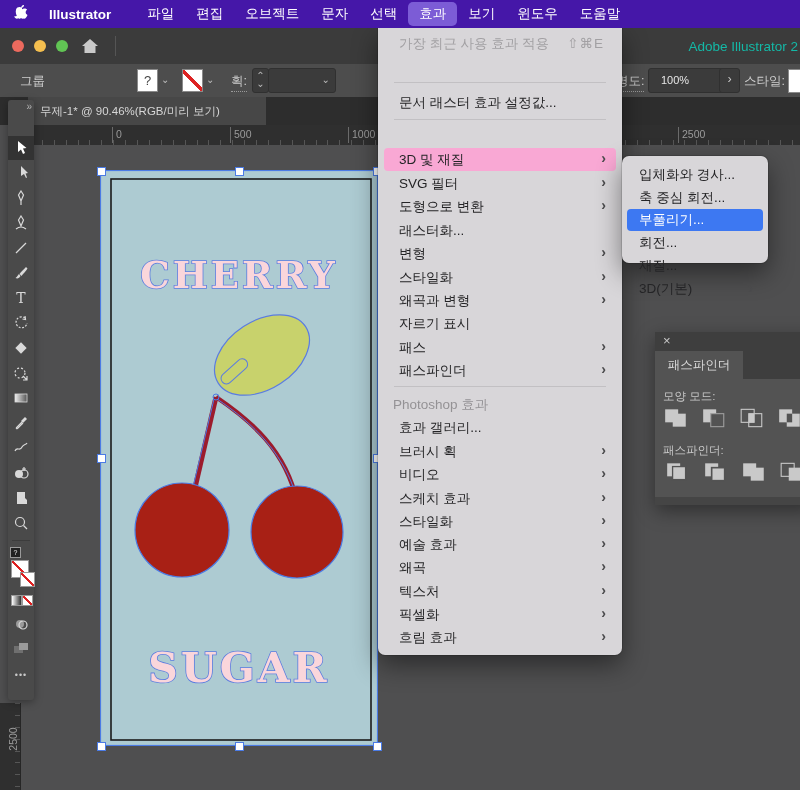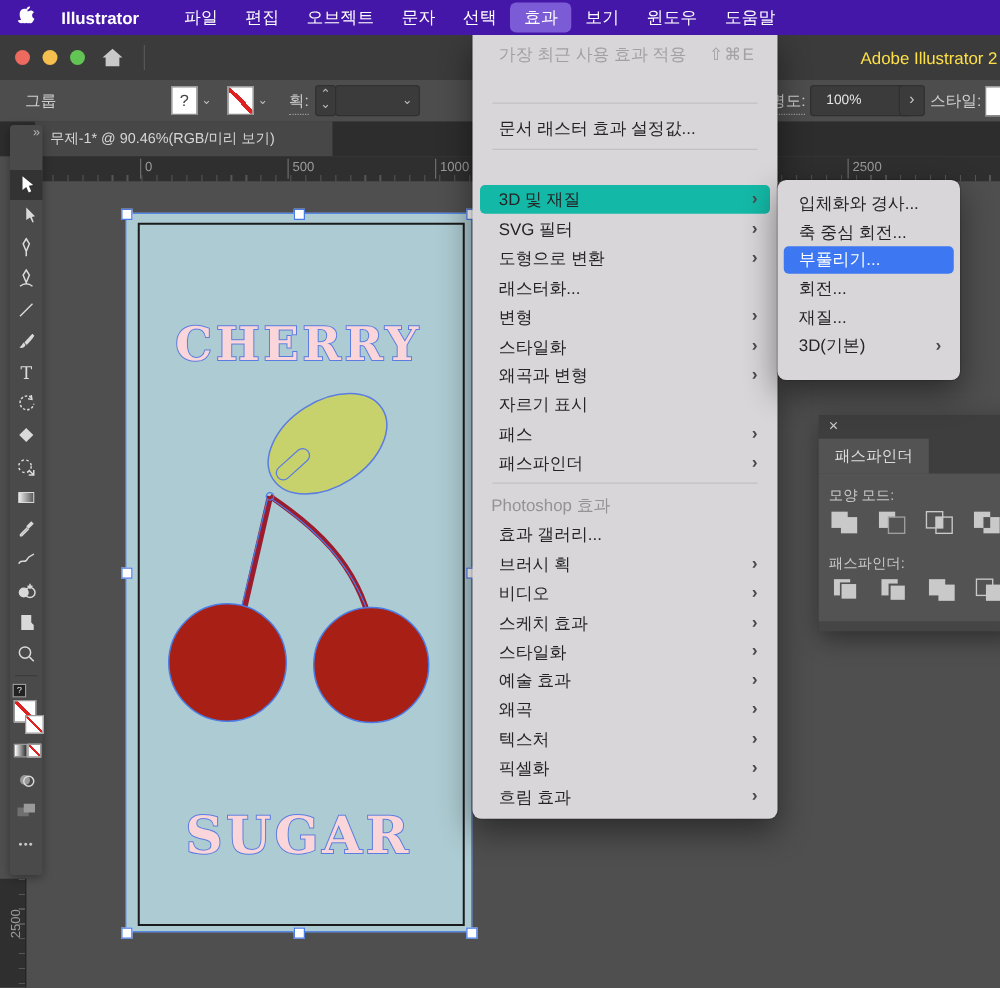--- a/index.html
+++ b/index.html
@@ -9,21 +9,21 @@
   
   #menubar{left:0;top:0;width:800px;height:28px;background:#4517A8;z-index:60;
     display:flex;align-items:center;color:#fff;font-size:13.5px}
   .mb-item{padding:3px 11px;border-radius:5px;white-space:nowrap}
   .mb-item.app{font-weight:bold;margin-left:8px}
   .mb-item.active{background:#7C5CD6}
   #apple{width:16px;height:18px;margin-left:14px}
   
   #titlebar{left:0;top:28px;width:800px;height:36px;background:#3B3B3B;z-index:20;border-bottom:1px solid #2c2c2c}
   .tl{width:12px;height:12px;border-radius:50%;top:12px}
-  #win-title{right:2px;top:11px;color:#fde047;font-size:13.5px;white-space:nowrap}
+  #win-title{right:2px;top:11px;color:#14b8a6;font-size:13.5px;white-space:nowrap}
   #tb-sep{left:115px;top:8px;width:1px;height:20px;background:#555}
   
   #optbar{left:0;top:64px;width:800px;height:33px;background:#4D4D4D;z-index:20;color:#CFCFCF;font-size:12.5px}
   .swatch{background:#fff;border:1px solid #8a8a8a}
   .slash{background:linear-gradient(45deg,transparent 44%,#D22 44%,#D22 56%,transparent 56%),#fff}
   .chev{color:#BDBDBD;font-size:10px}
   .dotted{border-bottom:1px dotted #9a9a9a;padding-bottom:1px}
   .darkfield{background:#3B3B3B;border:1px solid #303030;border-radius:3px;color:#E6E6E6}
   
   #tabbar{left:0;top:97px;width:800px;height:28px;background:#2D2D2D;z-index:15}
@@ -53,26 +53,26 @@
   #tb-dots{position:absolute;left:0;width:26px;text-align:center;color:#C9C9C9;font-size:9px;letter-spacing:1px}
   
   #canvas{left:0;top:125px;width:800px;height:665px;background:#4F4F50;z-index:1}
   #artwork{left:100px;top:170px;z-index:6}
   .hd{position:absolute;width:7px;height:7px;background:#fff;border:1px solid #4B7BE5;z-index:8}
   .serifT{font-family:"DejaVu Serif","Liberation Serif",serif;font-weight:bold;letter-spacing:3px;
     paint-order:stroke;stroke:#5B7CE0;stroke-width:1.6px;fill:#FAD6DB}
   
   .menu{background:#D8D6D9;box-shadow:0 10px 26px rgba(0,0,0,.45),0 0 0 1px rgba(0,0,0,.12);z-index:50}
   #fxmenu{left:378px;top:28px;width:244px;height:627px;border-radius:0 0 7px 7px}
-  #sub3d{left:622px;top:144px;width:146px;height:160px;border-radius:7px}
+  #sub3d{left:622px;top:156px;width:146px;height:107px;border-radius:7px}
   .mi{position:absolute;left:6px;right:6px;height:23px;line-height:23px;font-size:13.5px;
     color:#242426;padding-left:15px;border-radius:4px;white-space:nowrap}
   .mi.disabled{color:#A2A0A3}
   .mi.section{color:#949295;padding-left:9px}
-  .mi.hilite{background:#14b8a6}
+  .mi.hilite{background:#f9a8d4}
   .mi.blue{background:#3D78F2;color:#fff}
   .mi .sc{position:absolute;right:12px;letter-spacing:1px}
   .mi .arr{position:absolute;right:10px;top:-1px;font-size:14px;color:#4a4a4c;font-weight:bold}
   .msep{position:absolute;left:16px;right:16px;height:1px;background:#C2C0C3}
   .smi{position:absolute;left:5px;right:5px;height:22px;line-height:22px;font-size:13.5px;
     color:#242426;padding-left:12px;border-radius:4px;white-space:nowrap}
   
   #pathfinder{left:655px;top:332px;width:160px;height:173px;z-index:45;box-shadow:0 6px 18px rgba(0,0,0,.4)}
   #pf-head{position:absolute;left:0;top:0;width:160px;height:19px;background:#3E3E3E;color:#C9C9C9}
   #pf-tabrow{position:absolute;left:0;top:19px;width:160px;height:28px;background:#3E3E3E}

